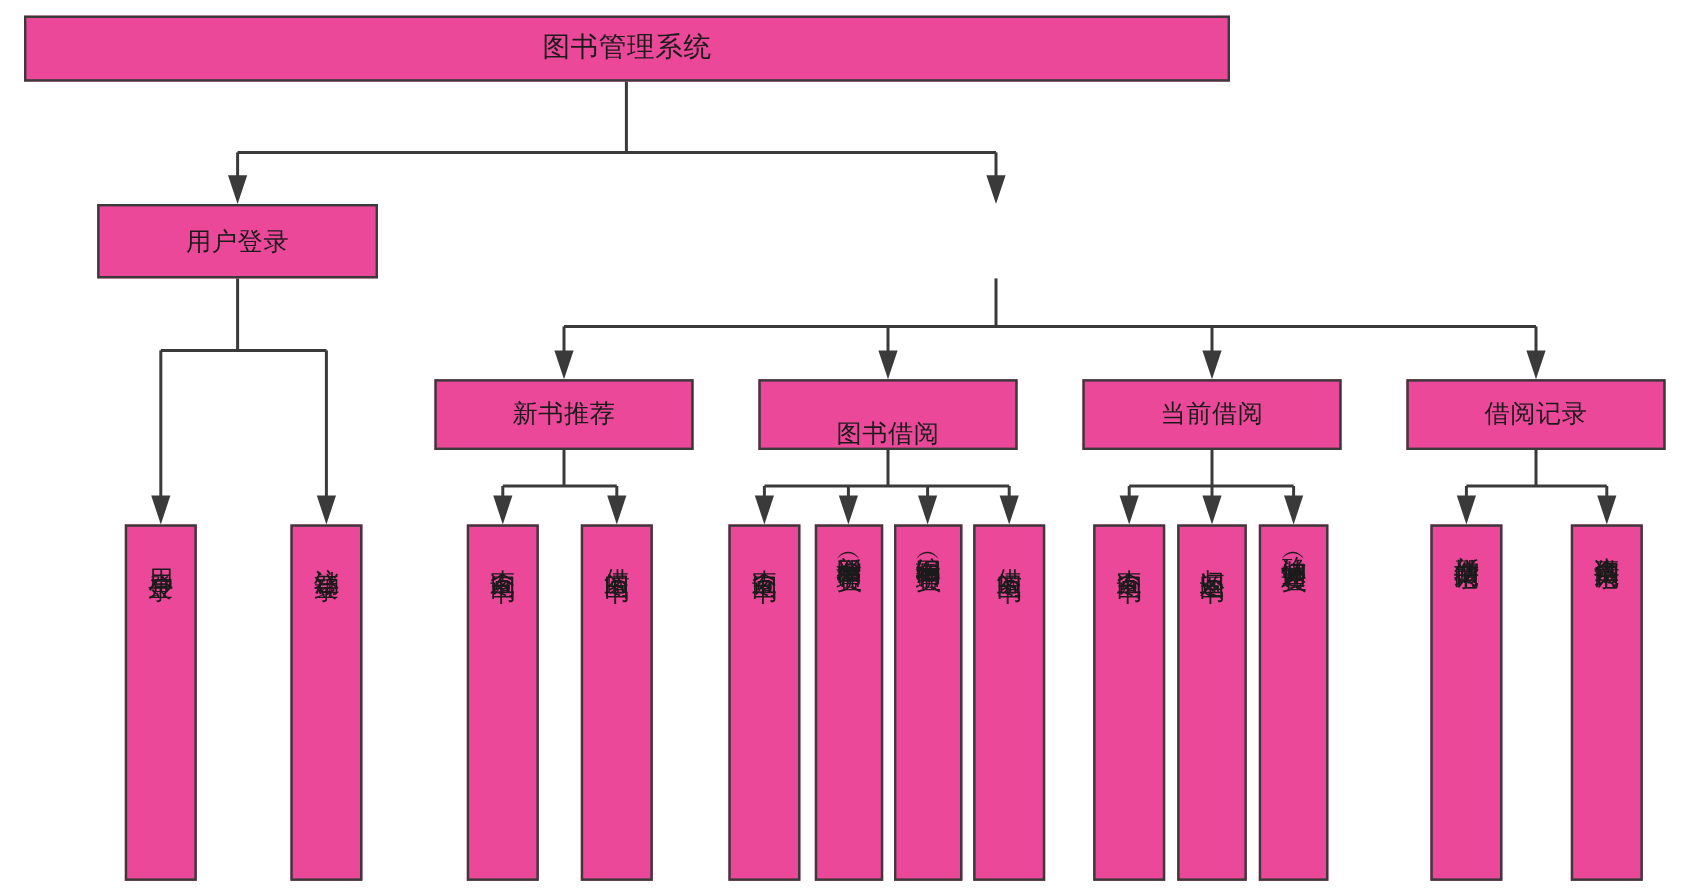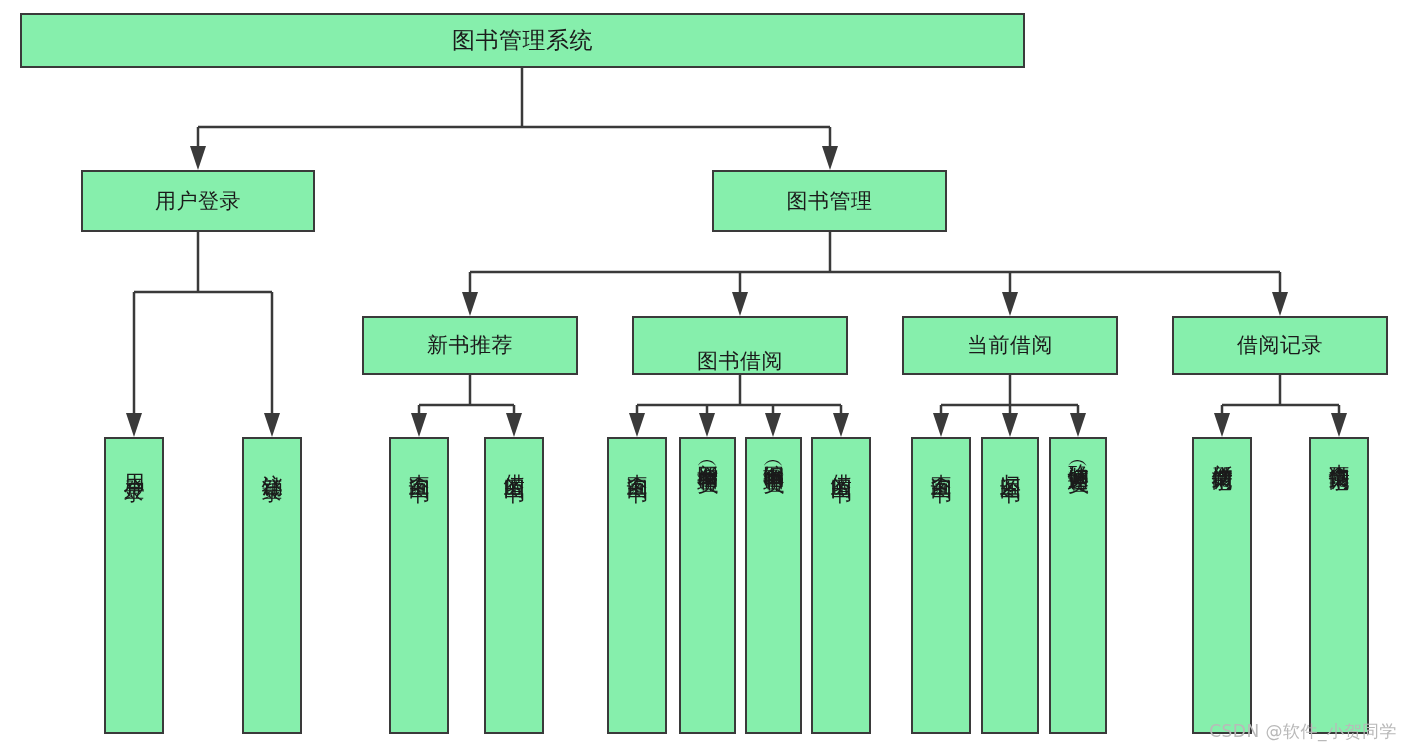--- a/index.html
+++ b/index.html
@@ -14,21 +14,21 @@
     position: relative;
     width: 1405px;
     height: 747px;
     background: #ffffff;
     overflow: hidden;
   }
   .node {
     position: absolute;
     box-sizing: border-box;
     border: 2.5px solid #3a3a3a;
-    background: #86efac;
+    background: #ec4899;
     display: flex;
     align-items: center;
     justify-content: center;
     color: #1b1b1b;
   }
   .node .label {
     display: block;
     text-align: center;
     line-height: 1.15;
     letter-spacing: 0.5px;
@@ -154,23 +154,20 @@
     <polygon class="arrowhead" points="1339,437 1331,413 1347,413"></polygon>
   </svg>
 
   <div class="node root" style="left:20px; top:13px; width:1005px; height:55px;">
     <span class="label">图书管理系统</span>
   </div>
 
   <div class="node lvl2" style="left:81px; top:170px; width:234px; height:62px;">
     <span class="label">用户登录</span>
   </div>
-  <div class="node lvl2" style="left:712px; top:170px; width:235px; height:62px;">
-    <span class="label">图书管理</span>
-  </div>
 
   <div class="node lvl3" style="left:362px; top:316px; width:216px; height:59px;">
     <span class="label">新书推荐</span>
   </div>
   <div class="node lvl3" style="left:632px; top:316px; width:216px; height:59px;align-items:flex-end;">
     <span class="label">图书借阅</span>
   </div>
   <div class="node lvl3" style="left:1172px; top:316px; width:216px; height:59px;">
     <span class="label">借阅记录</span>
   </div>
@@ -215,15 +212,14 @@
     <span class="label">确认归还（管理员）</span>
   </div>
 
   <div class="node leaf tall" style="left:1192px; top:437px; width:60px; height:297px;">
     <span class="label">新增借阅记录</span>
   </div>
   <div class="node leaf tall" style="left:1309px; top:437px; width:60px; height:297px;">
     <span class="label">查询借阅记录</span>
   </div>
 
-  <div class="watermark">CSDN @软件_小贺同学</div>
 
 </div>
 
 </body></html>

